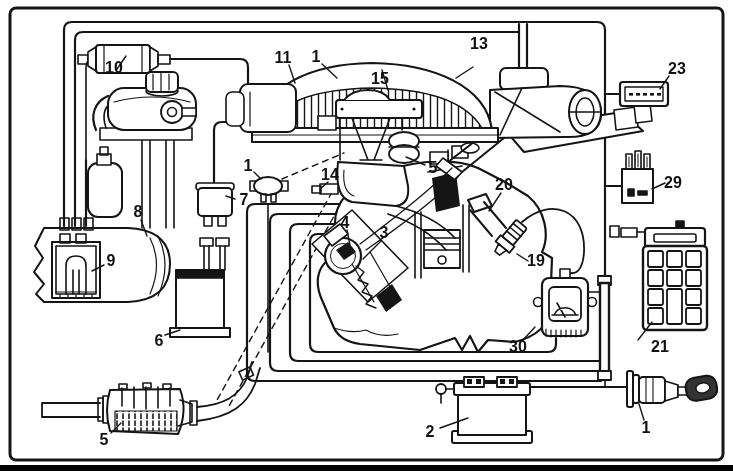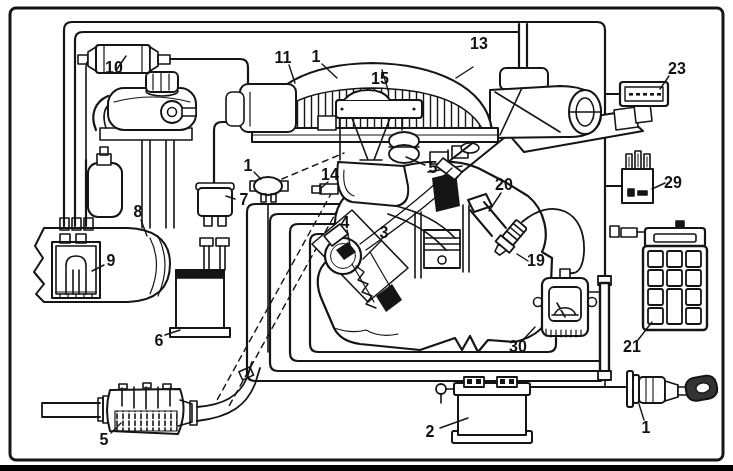--- a/index.html
+++ b/index.html
@@ -372,16 +372,16 @@
   <div class="callout" style="left:248px;top:166px">1</div>
   <div class="callout" style="left:330px;top:175px">14</div>
   <div class="callout" style="left:479px;top:44px">13</div>
   <div class="callout" style="left:316px;top:57px">1</div>
   <div class="callout" style="left:380px;top:79px">15</div>
   <div class="callout" style="left:283px;top:58px">11</div>
   <div class="callout" style="left:433px;top:168px">5</div>
   <div class="callout" style="left:504px;top:185px">20</div>
   <div class="callout" style="left:536px;top:261px">19</div>
   <div class="callout" style="left:518px;top:347px">30</div>
-  <div class="callout" style="left:632px;top:347px">21</div>
+  <div class="callout" style="left:660px;top:347px">21</div>
   <div class="callout" style="left:673px;top:183px">29</div>
   <div class="callout" style="left:677px;top:69px">23</div>
 </div>
 
 </body></html>

